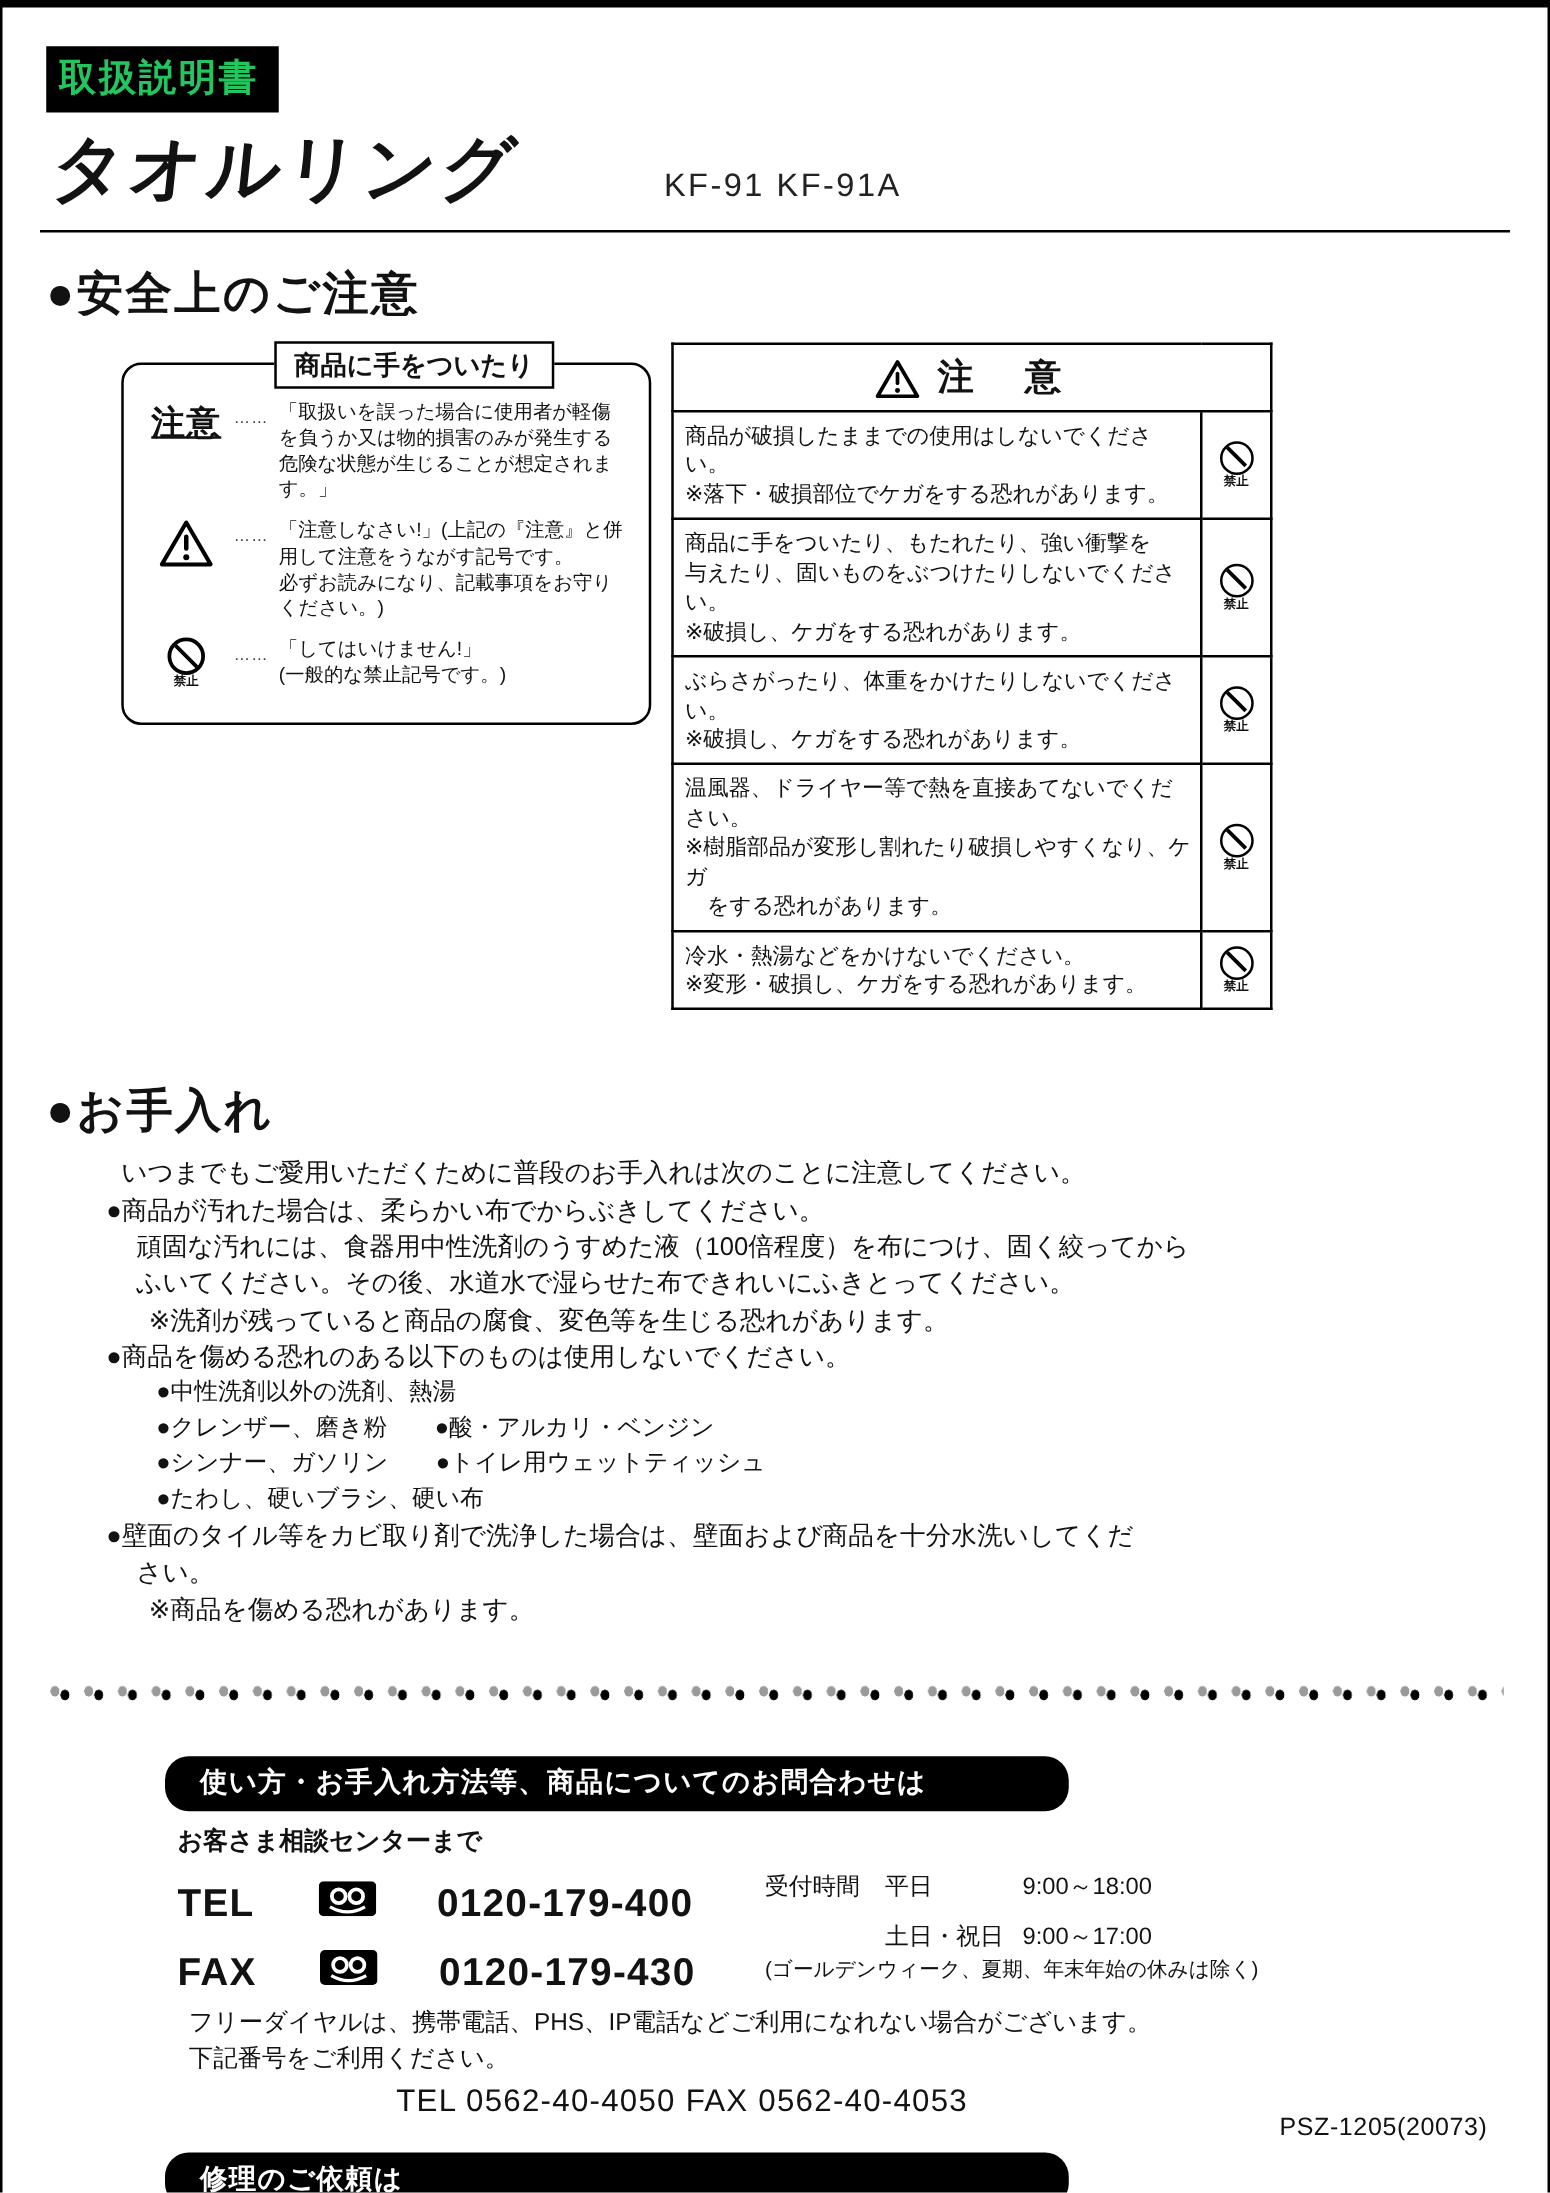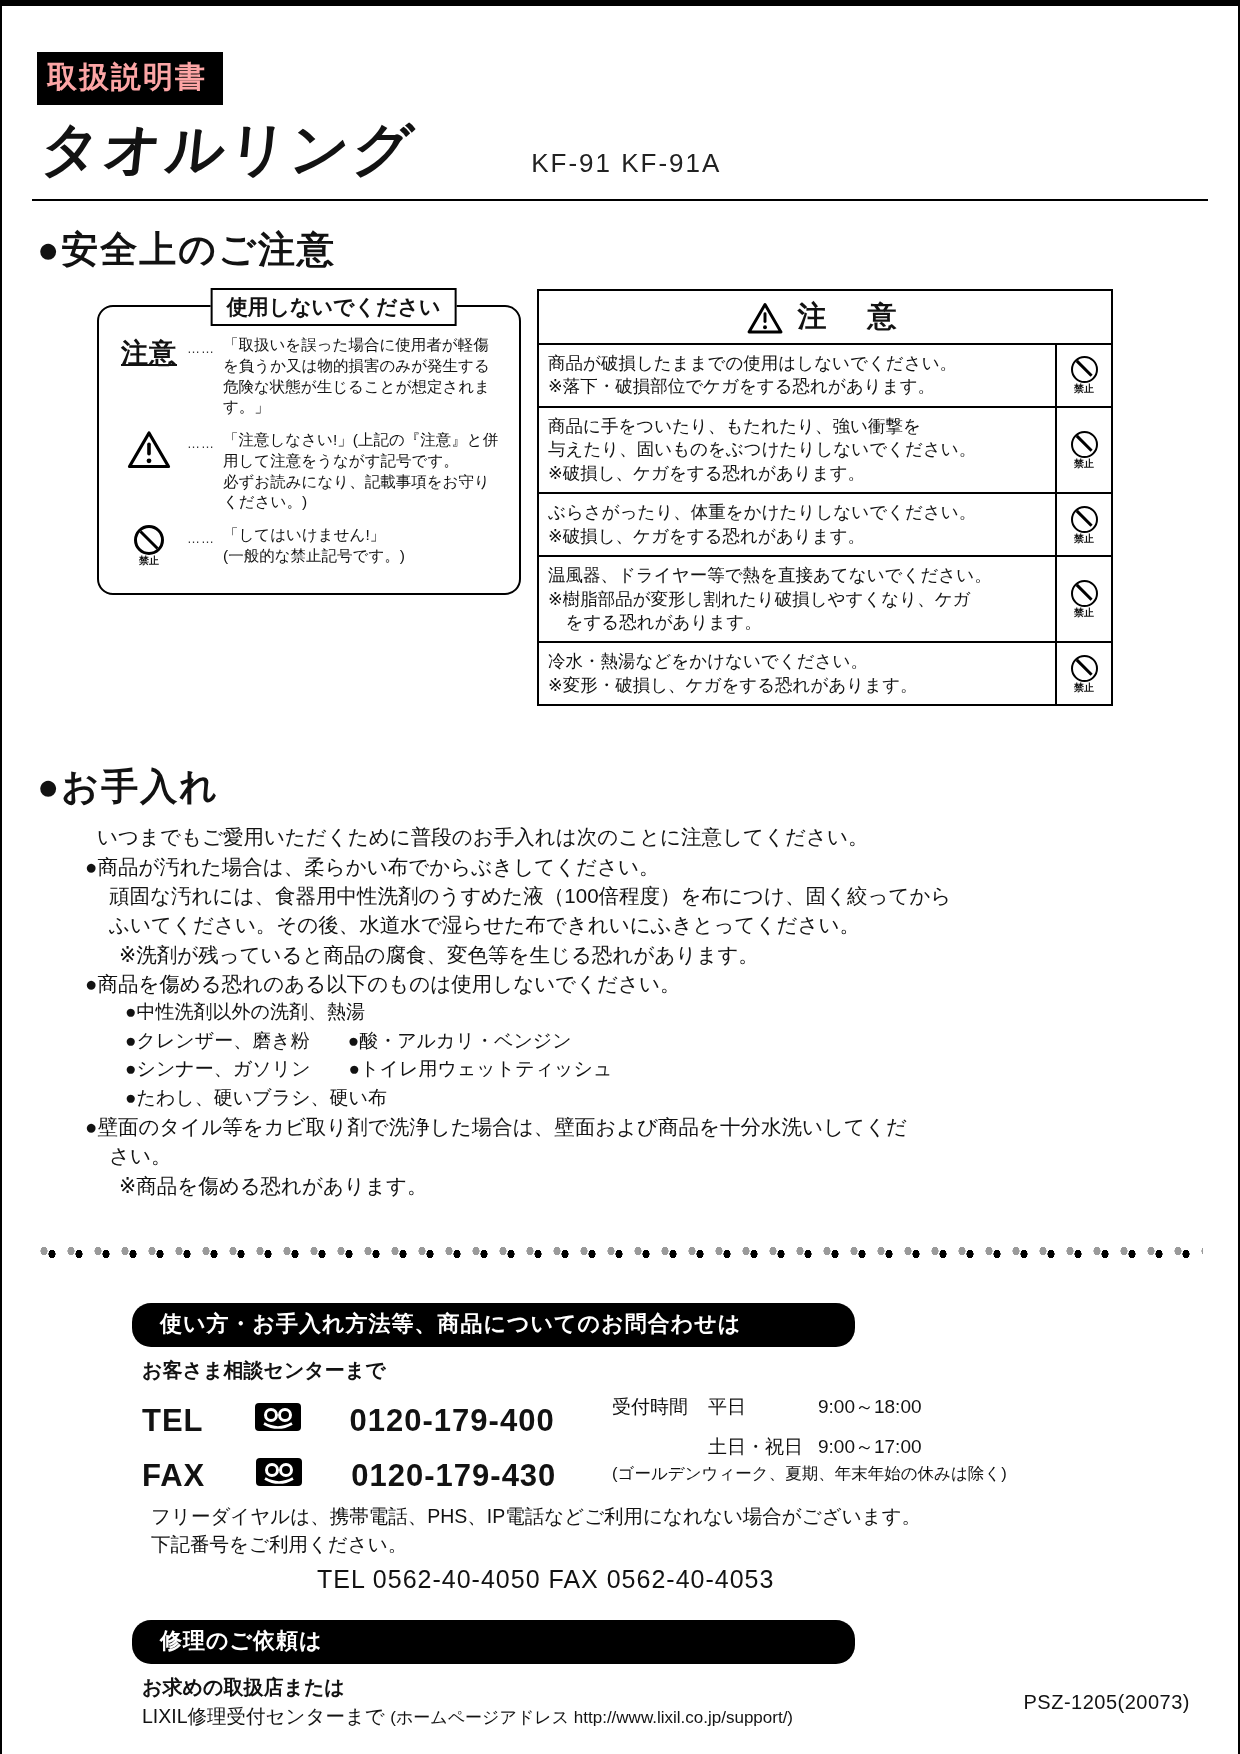--- a/index.html
+++ b/index.html
@@ -7,22 +7,22 @@
     width:1240px;height:1754px;overflow:hidden;position:relative;
     color:#121212;
     font-family:"Liberation Sans","DejaVu Sans",sans-serif;
     border-top:6px solid #000;border-left:2px solid #000;border-right:2px solid #000;
     box-sizing:border-box;
   }
   .page{padding:0 35px;}
   .ml{white-space:pre-line;}
 
   
-  .doc-tag{display:inline-block;background:#000;color:#fca5a5;font-size:30px;font-weight:bold;
-    padding:5px 16px 7px 10px;margin-top:46px;letter-spacing:2px;}
+  .doc-tag{display:inline-block;background:#000;color:#22c55e;font-size:30px;font-weight:bold;
+    padding:5px 16px 7px 10px;margin-top:31px;letter-spacing:2px;}
   .title-row{display:flex;align-items:flex-end;margin-top:6px;}
   .main-title{font-size:58px;font-weight:900;letter-spacing:3px;transform:skewX(-6deg);transform-origin:left bottom;}
   .model{font-size:26px;color:#222;margin-left:120px;margin-bottom:10px;letter-spacing:2px;}
   .title-hr{border:none;border-top:2.5px solid #000;margin:10px -5px 0 -5px;}
 
   
   .sec-head{font-size:37px;font-weight:bold;letter-spacing:2px;margin-top:24px;}
 
   
   .safety-cols{display:flex;align-items:flex-start;margin-left:60px;margin-top:14px;}
@@ -39,21 +39,21 @@
   .prohibit{display:inline-block;width:30px;height:30px;border:3px solid #000;border-radius:50%;
     position:relative;box-sizing:border-box;}
   .prohibit::after{content:"";position:absolute;left:50%;top:0px;width:3px;height:24px;background:#000;
     transform:translateX(-50%) rotate(-45deg);}
   .prohibit-wrap{display:inline-flex;flex-direction:column;align-items:center;line-height:1;}
   .prohibit-label{font-size:10px;font-weight:bold;margin-top:1px;}
 
   .warn-svg{vertical-align:middle;}
 
   
-  .caution-table{border-collapse:collapse;margin-left:16px;width:576px;flex:none;}
+  .caution-table{border-collapse:collapse;margin-left:16px;width:481px;flex:none;}
   .caution-table th,.caution-table td{border:2px solid #000;}
   .caution-table th{font-size:29px;font-weight:bold;padding:6px 0;letter-spacing:6px;}
   .caution-table td.c-text{font-size:17.5px;line-height:1.34;padding:7px 6px 7px 9px;}
   .caution-table td.c-icon{width:54px;text-align:center;vertical-align:middle;padding:2px 0;}
   .caution-table .prohibit{width:27px;height:27px;border-width:2.5px;}
   .caution-table .prohibit::after{height:21px;width:2.5px;}
 
   
   .care{margin-top:56px;}
   .care-line{font-size:20.5px;line-height:1.43;}
@@ -106,21 +106,21 @@
     <div class="model">KF-91  KF-91A</div>
   </div>
   <hr class="title-hr">
 
   
   <div class="sec-head">●安全上のご注意</div>
 
   <div class="safety-cols">
 
     <div class="terms-box">
-      <div class="terms-title">使用しないでください</div>
+      <div class="terms-title">商品に手をついたり</div>
 
       <div class="term-row">
         <div class="term-sym">
           <span class="t-caution">注意</span>
         </div>
         <div class="term-dots">……</div>
         <div class="term-desc ml">「取扱いを誤った場合に使用者が軽傷
 を負うか又は物的損害のみが発生する
 危険な状態が生じることが想定されま
 す。」</div>

